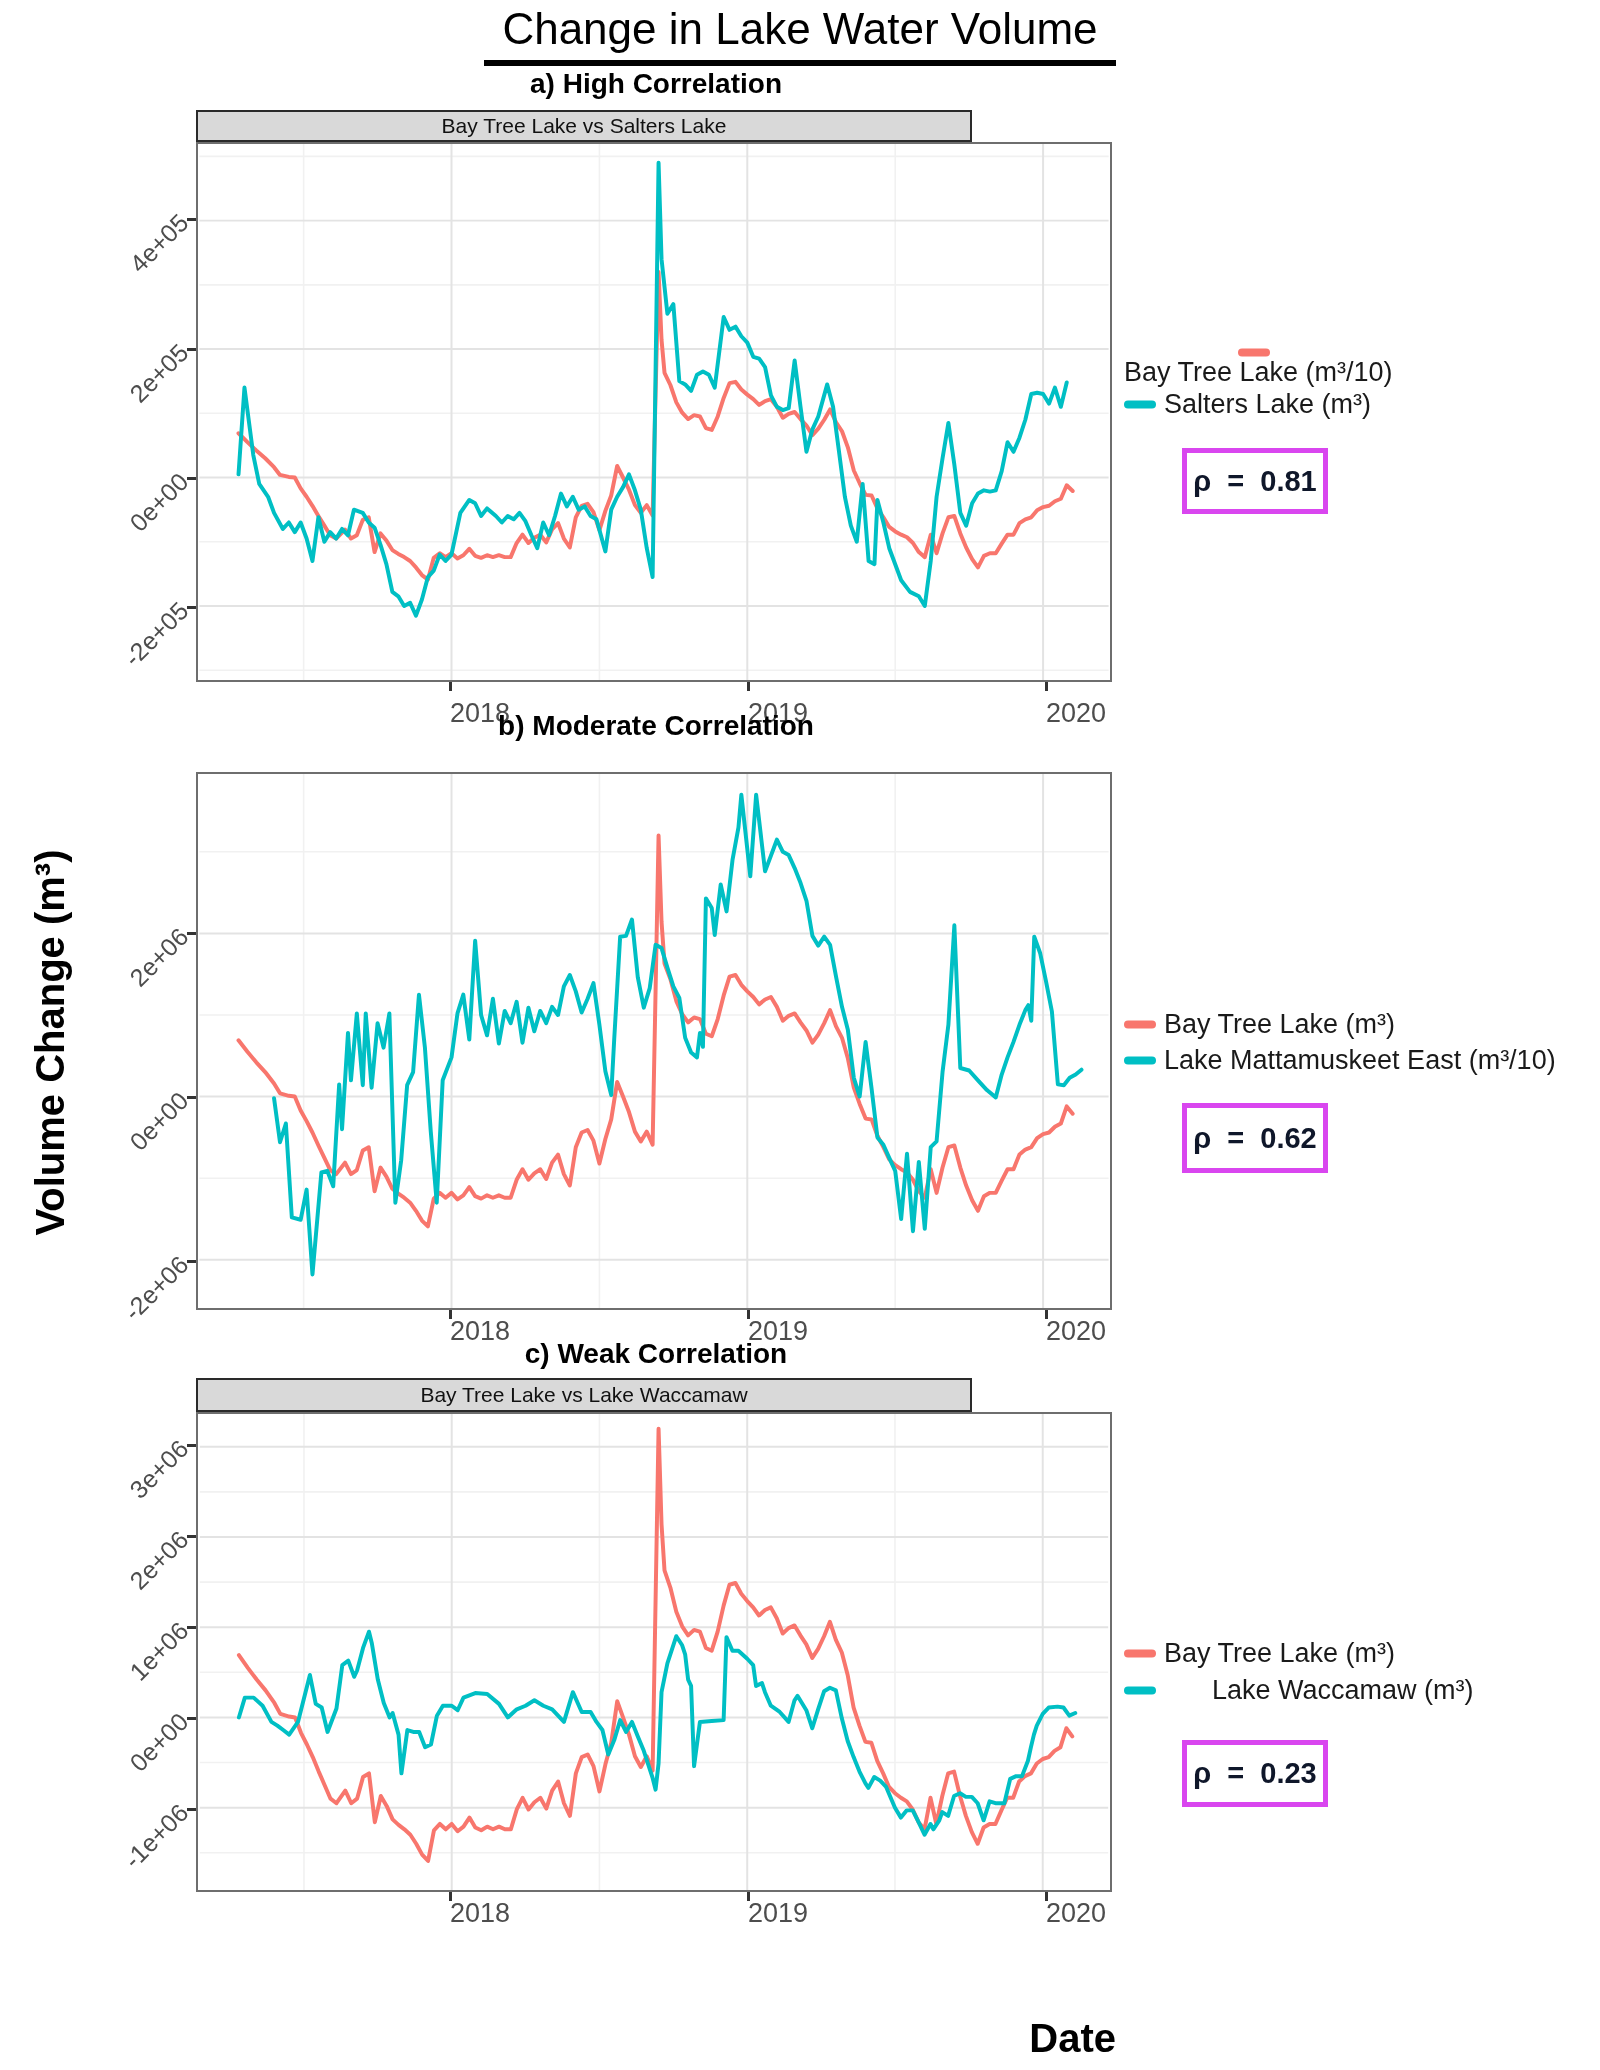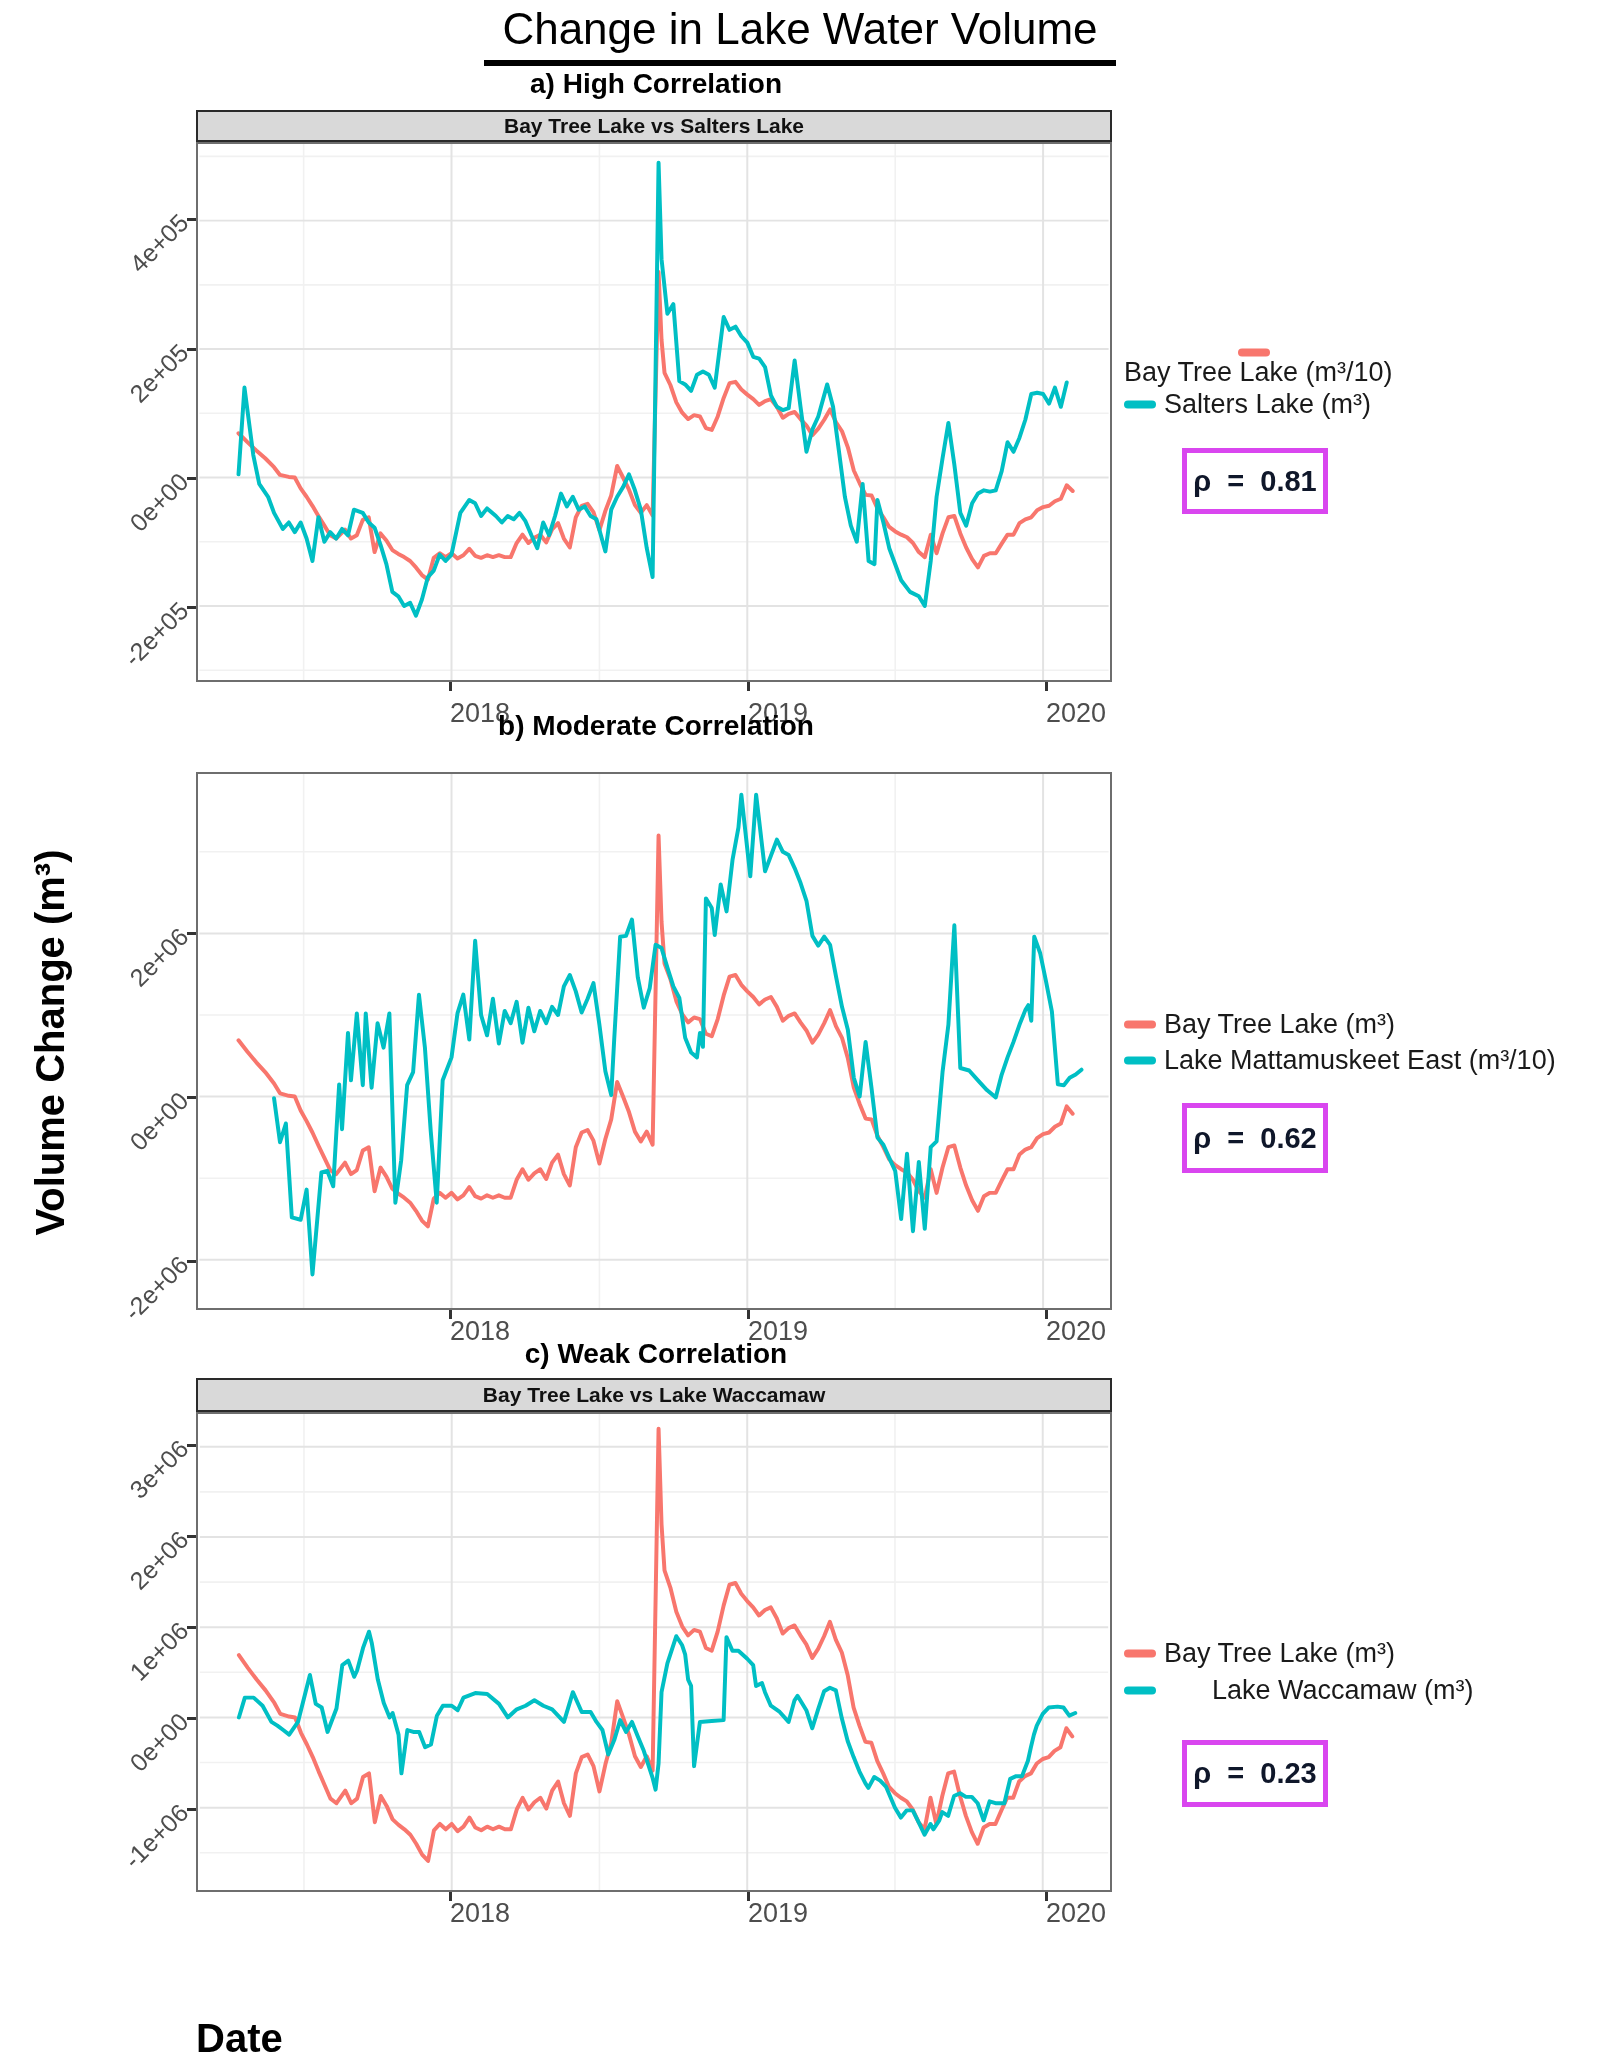--- a/index.html
+++ b/index.html
@@ -3,40 +3,40 @@
 <meta charset="utf-8">
 <style>
   html,body{margin:0;padding:0;background:#ffffff;}
   #fig{position:relative;width:1600px;height:2070px;background:#fff;overflow:hidden;
        font-family:"Liberation Sans","DejaVu Sans",sans-serif;}
   .fig-title{position:absolute;top:4px;left:0;right:0;text-align:center;}
   .fig-title span{display:inline-block;font-size:44px;font-weight:normal;color:#000;
        border-bottom:6px solid #000;padding:0 18px 6px 18px;letter-spacing:0px;}
   .sub-title{position:absolute;width:920px;left:196px;text-align:center;
        font-size:28px;font-weight:bold;color:#000;transform:translateY(-50%);}
-  .strip{position:absolute;left:196px;width:916px;background:#d9d9d9;
+  .strip{position:absolute;left:196px;width:776px;background:#d9d9d9;
        border:2px solid #2a2a2a;box-sizing:border-box;text-align:center;
-       font-size:21px;font-weight:bold;color:#111;display:flex;align-items:center;justify-content:center;}
+       font-size:21px;font-weight:normal;color:#111;display:flex;align-items:center;justify-content:center;}
   .panel{position:absolute;left:196px;width:916px;background:#fff;
        border:2px solid #6e6e6e;box-sizing:border-box;}
   .ytick{position:absolute;width:130px;text-align:right;font-size:25px;color:#4d4d4d;
        transform:rotate(-45deg);transform-origin:100% 50%;}
   .xtick{position:absolute;width:120px;text-align:right;font-size:27px;color:#4d4d4d;
        transform:translate(-50%,0);}
   .tickmark-y{position:absolute;width:9px;height:3px;background:#333;}
   .tickmark-x{position:absolute;width:3px;height:9px;background:#333;}
   .legend-row{position:absolute;display:flex;align-items:center;transform:translateY(-50%);}
   .legend-key{width:32px;height:8px;border-radius:4px;margin-right:8px;flex:none;}
   .legend-label{font-size:27px;color:#1a1a1a;white-space:nowrap;}
   .rho-box{position:absolute;border:5px solid #d946ef;background:#fff;box-sizing:border-box;
        display:flex;align-items:center;justify-content:center;
        font-size:29px;font-weight:bold;color:#0f172a;word-spacing:8px;}
   .axis-title-y{position:absolute;left:-330px;top:1020px;width:760px;text-align:center;
        transform:rotate(-90deg);font-size:40px;font-weight:bold;color:#000;}
-  .axis-title-x{position:absolute;left:196px;width:920px;top:2016px;text-align:left;
+  .axis-title-x{position:absolute;left:196px;width:920px;top:2016px;text-align:right;
        font-size:40px;font-weight:bold;color:#000;}
 </style>
 </head>
 <body>
 
 <div id="fig">
   <div class="fig-title">
     <span>Change in Lake Water Volume</span>
   </div>
   <div class="axis-title-y">Volume Change (m³)</div>

